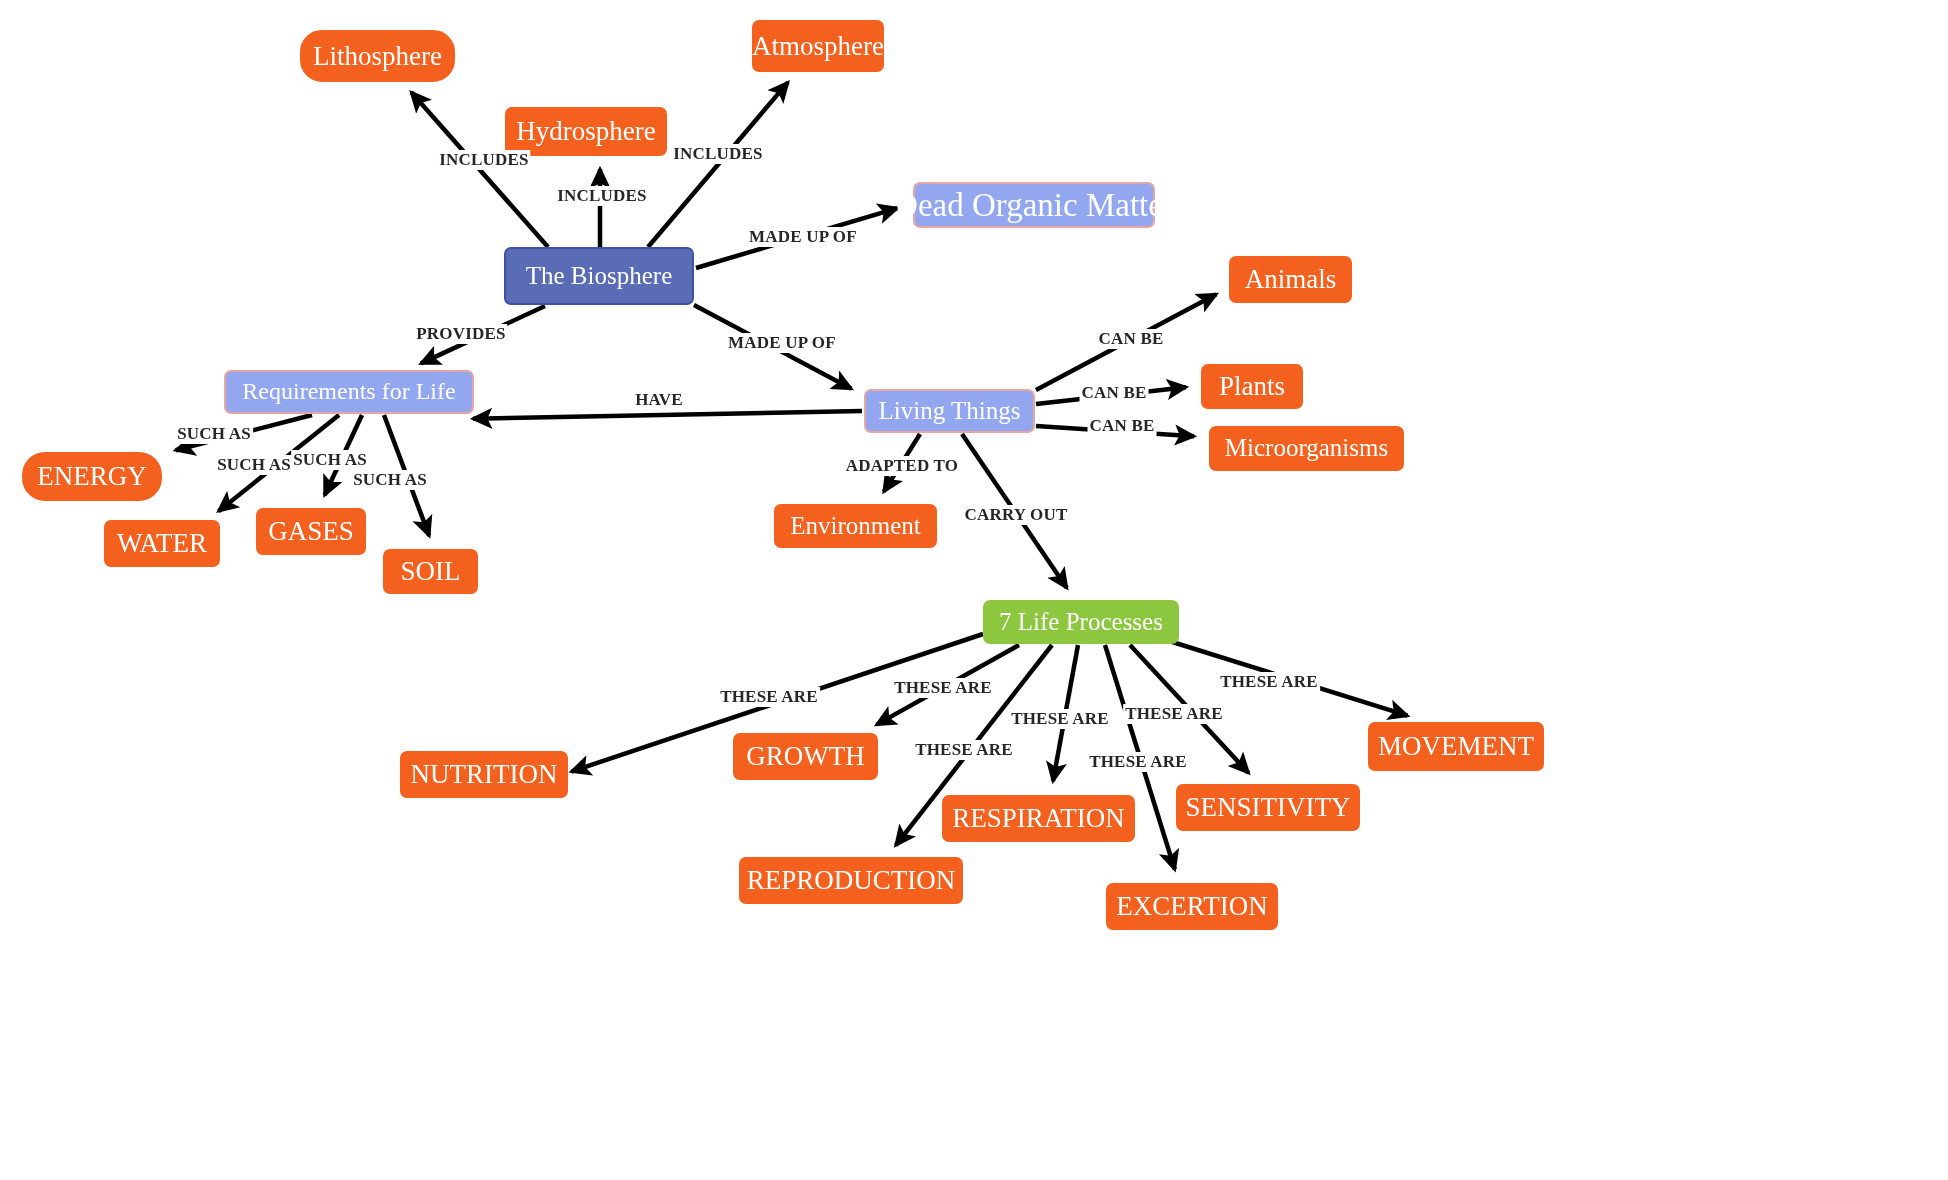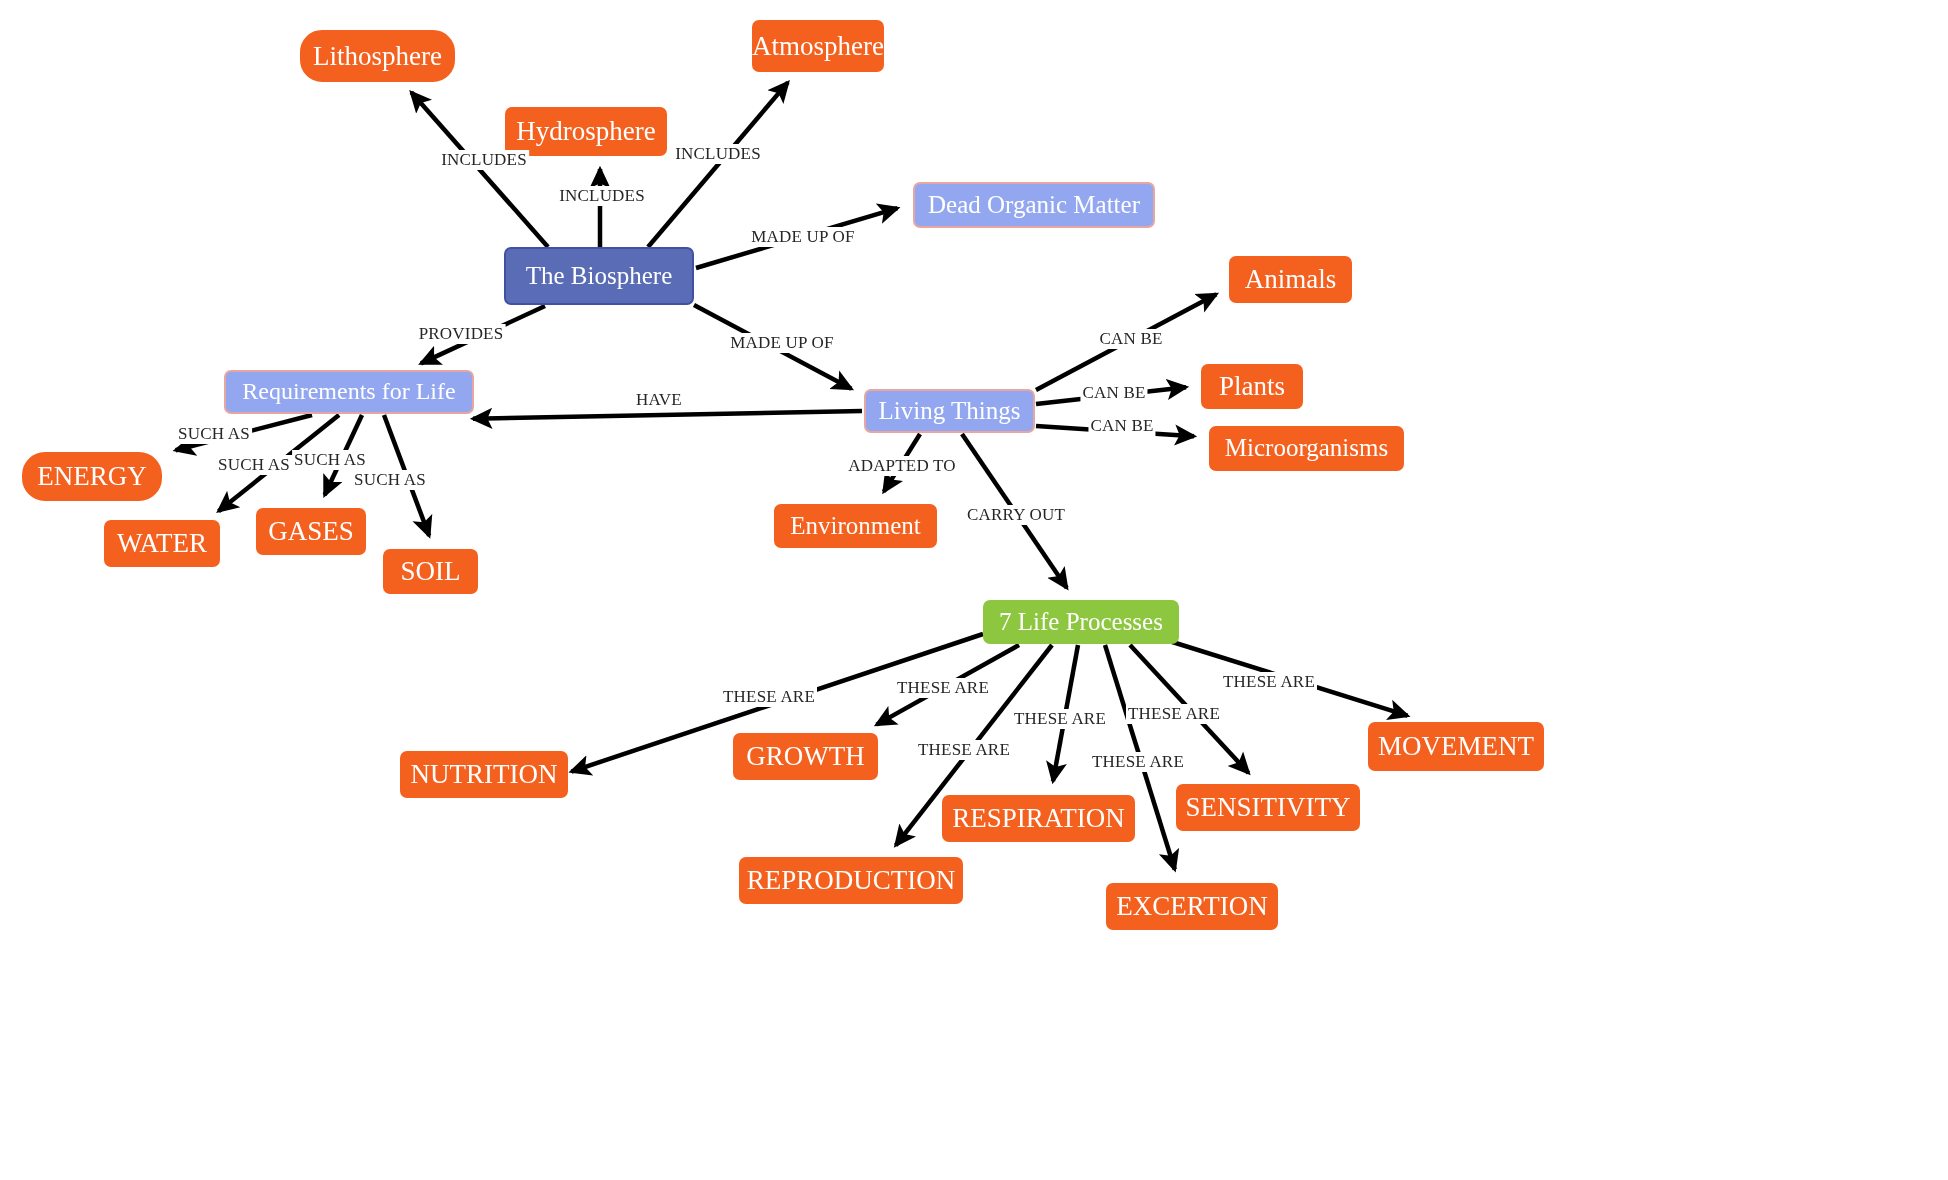--- a/index.html
+++ b/index.html
@@ -44,20 +44,21 @@
     position: absolute;
     color: #262626;
     font-family: "Liberation Serif", serif;
     font-size: 17px;
     letter-spacing: 0.2px;
     white-space: nowrap;
     background: #ffffff;
     padding: 0 2px;
     z-index: 6;
     transform: translate(-50%, -50%);
+    font-weight: bold;
   }
 </style>
 </head>
 <body>
 
 <div id="canvas">
   <svg id="edges" viewBox="0 0 1948 1180" xmlns="http://www.w3.org/2000/svg">
     <defs>
       <marker id="arrowhead" markerWidth="5.2" markerHeight="5.2" refX="4.3" refY="2.6" orient="auto" markerUnits="strokeWidth">
         <path d="M0,0.25 L5,2.6 L0,4.95 L1.1,2.6 Z" fill="#000000"></path>
@@ -86,21 +87,21 @@
         <line x1="1078" y1="645" x2="1052.9871667236116" y2="781.1809811714477" stroke="#000000" stroke-width="4.5" stroke-linecap="butt" marker-end="url(#arrowhead)"></line>
         <line x1="1105" y1="645" x2="1174.7367967336245" y2="869.4951675671472" stroke="#000000" stroke-width="4.5" stroke-linecap="butt" marker-end="url(#arrowhead)"></line>
         <line x1="1130" y1="645" x2="1248.524145698793" y2="772.930823928856" stroke="#000000" stroke-width="4.5" stroke-linecap="butt" marker-end="url(#arrowhead)"></line>
         <line x1="1166" y1="640" x2="1407.503689084511" y2="715.7094898320491" stroke="#000000" stroke-width="4.5" stroke-linecap="butt" marker-end="url(#arrowhead)"></line>
       </g>
   </svg>
   <div id="node-layer">
       <div class="node" style="left: 300px; top: 30px; width: 155px; height: 52px; font-size: 27px; background: rgb(244, 96, 30); border-color: rgb(244, 96, 30); color: rgb(255, 255, 255); border-radius: 22px;">Lithosphere</div>
       <div class="node" style="left: 752px; top: 20px; width: 132px; height: 52px; font-size: 27px; background: rgb(244, 96, 30); border-color: rgb(244, 96, 30); color: rgb(255, 255, 255);">Atmosphere</div>
       <div class="node" style="left: 505px; top: 107px; width: 162px; height: 49px; font-size: 27px; background: rgb(244, 96, 30); border-color: rgb(244, 96, 30); color: rgb(255, 255, 255);">Hydrosphere</div>
-      <div class="node" style="left: 913px; top: 182px; width: 242px; height: 46px; font-size: 25px; background: rgb(146, 167, 240); border-color: rgb(232, 166, 160); color: rgb(255, 255, 255);">Dead Organic Matter</div>
+      <div class="node" style="left: 913px; top: 182px; width: 242px; height: 46px; font-size: 33px; background: rgb(146, 167, 240); border-color: rgb(232, 166, 160); color: rgb(255, 255, 255);">Dead Organic Matter</div>
       <div class="node" style="left: 504px; top: 247px; width: 190px; height: 58px; font-size: 25px; background: rgb(90, 108, 181); border-color: rgb(63, 81, 160); color: rgb(255, 255, 255);">The Biosphere</div>
       <div class="node" style="left: 1229px; top: 256px; width: 123px; height: 47px; font-size: 27px; background: rgb(244, 96, 30); border-color: rgb(244, 96, 30); color: rgb(255, 255, 255);">Animals</div>
       <div class="node" style="left: 1201px; top: 364px; width: 102px; height: 45px; font-size: 27px; background: rgb(244, 96, 30); border-color: rgb(244, 96, 30); color: rgb(255, 255, 255);">Plants</div>
       <div class="node" style="left: 224px; top: 370px; width: 250px; height: 44px; font-size: 24px; background: rgb(146, 167, 240); border-color: rgb(232, 166, 160); color: rgb(255, 255, 255);">Requirements for Life</div>
       <div class="node" style="left: 864px; top: 389px; width: 171px; height: 44px; font-size: 25px; background: rgb(146, 167, 240); border-color: rgb(232, 166, 160); color: rgb(255, 255, 255);">Living Things</div>
       <div class="node" style="left: 1209px; top: 426px; width: 195px; height: 45px; font-size: 25px; background: rgb(244, 96, 30); border-color: rgb(244, 96, 30); color: rgb(255, 255, 255);">Microorganisms</div>
       <div class="node" style="left: 22px; top: 452px; width: 140px; height: 49px; font-size: 27px; background: rgb(244, 96, 30); border-color: rgb(244, 96, 30); color: rgb(255, 255, 255); border-radius: 23px;">ENERGY</div>
       <div class="node" style="left: 104px; top: 520px; width: 116px; height: 47px; font-size: 27px; background: rgb(244, 96, 30); border-color: rgb(244, 96, 30); color: rgb(255, 255, 255);">WATER</div>
       <div class="node" style="left: 256px; top: 508px; width: 110px; height: 47px; font-size: 27px; background: rgb(244, 96, 30); border-color: rgb(244, 96, 30); color: rgb(255, 255, 255);">GASES</div>
       <div class="node" style="left: 383px; top: 549px; width: 95px; height: 45px; font-size: 27px; background: rgb(244, 96, 30); border-color: rgb(244, 96, 30); color: rgb(255, 255, 255);">SOIL</div>

